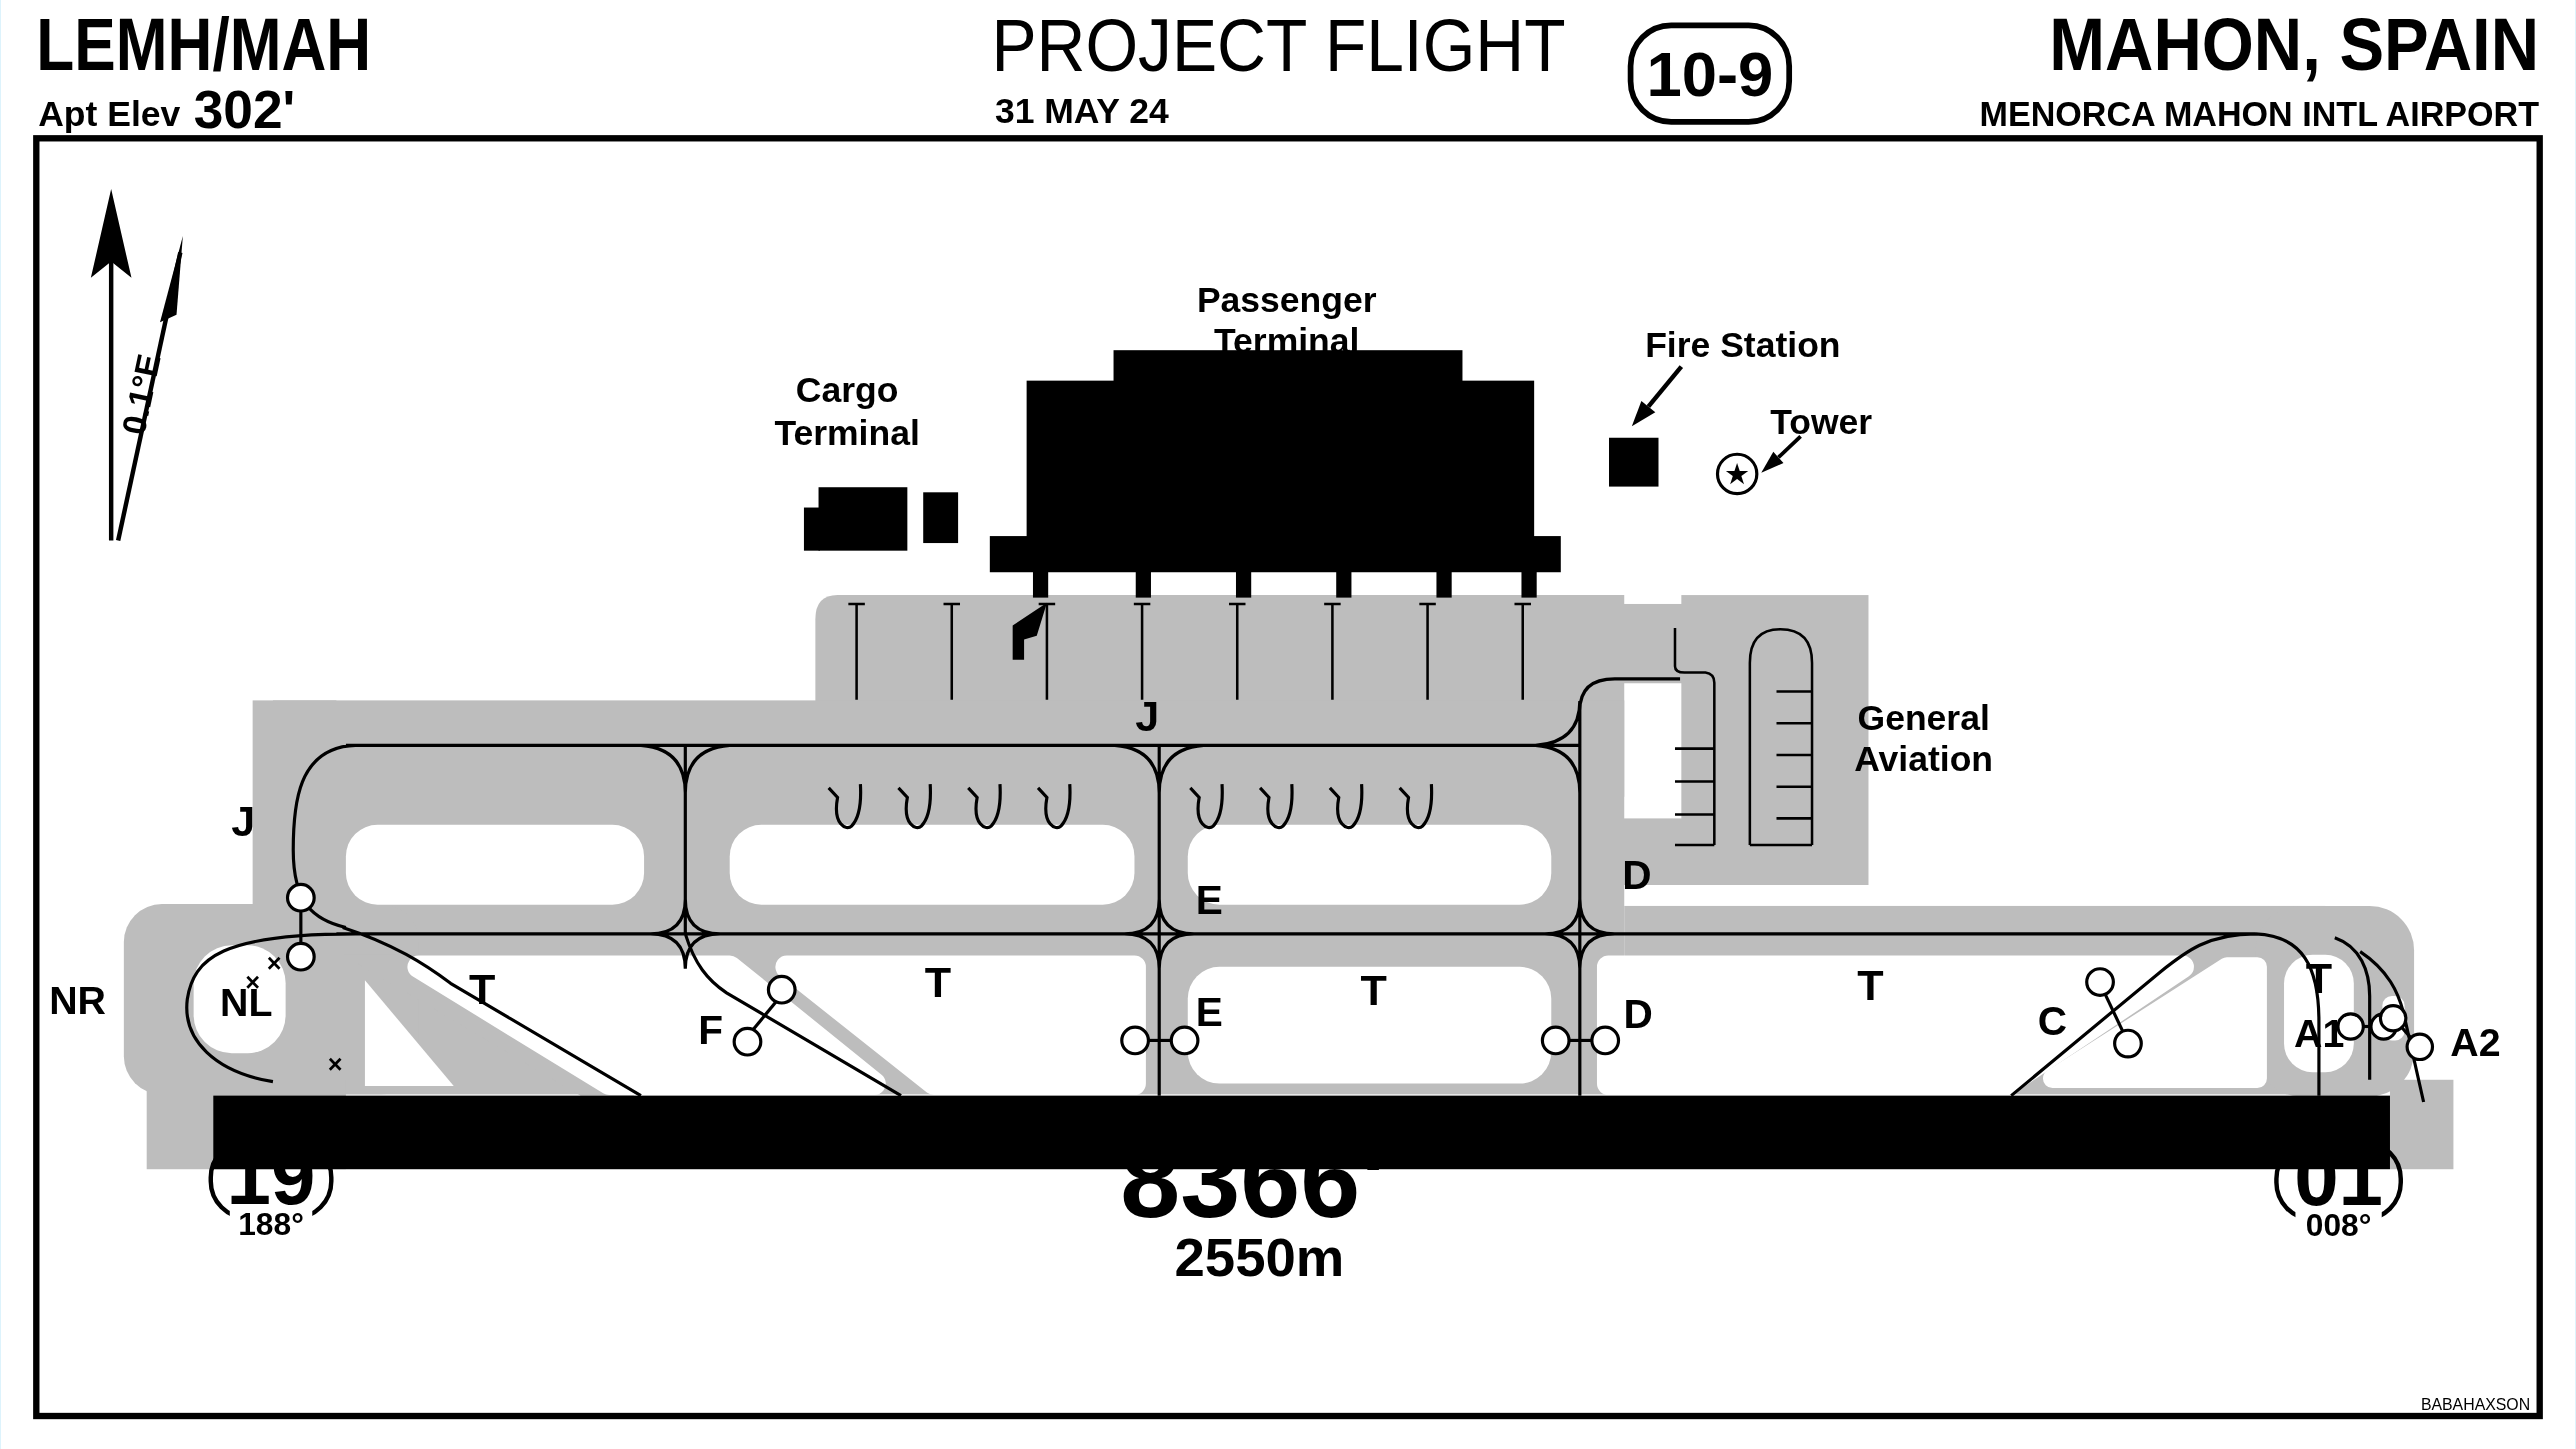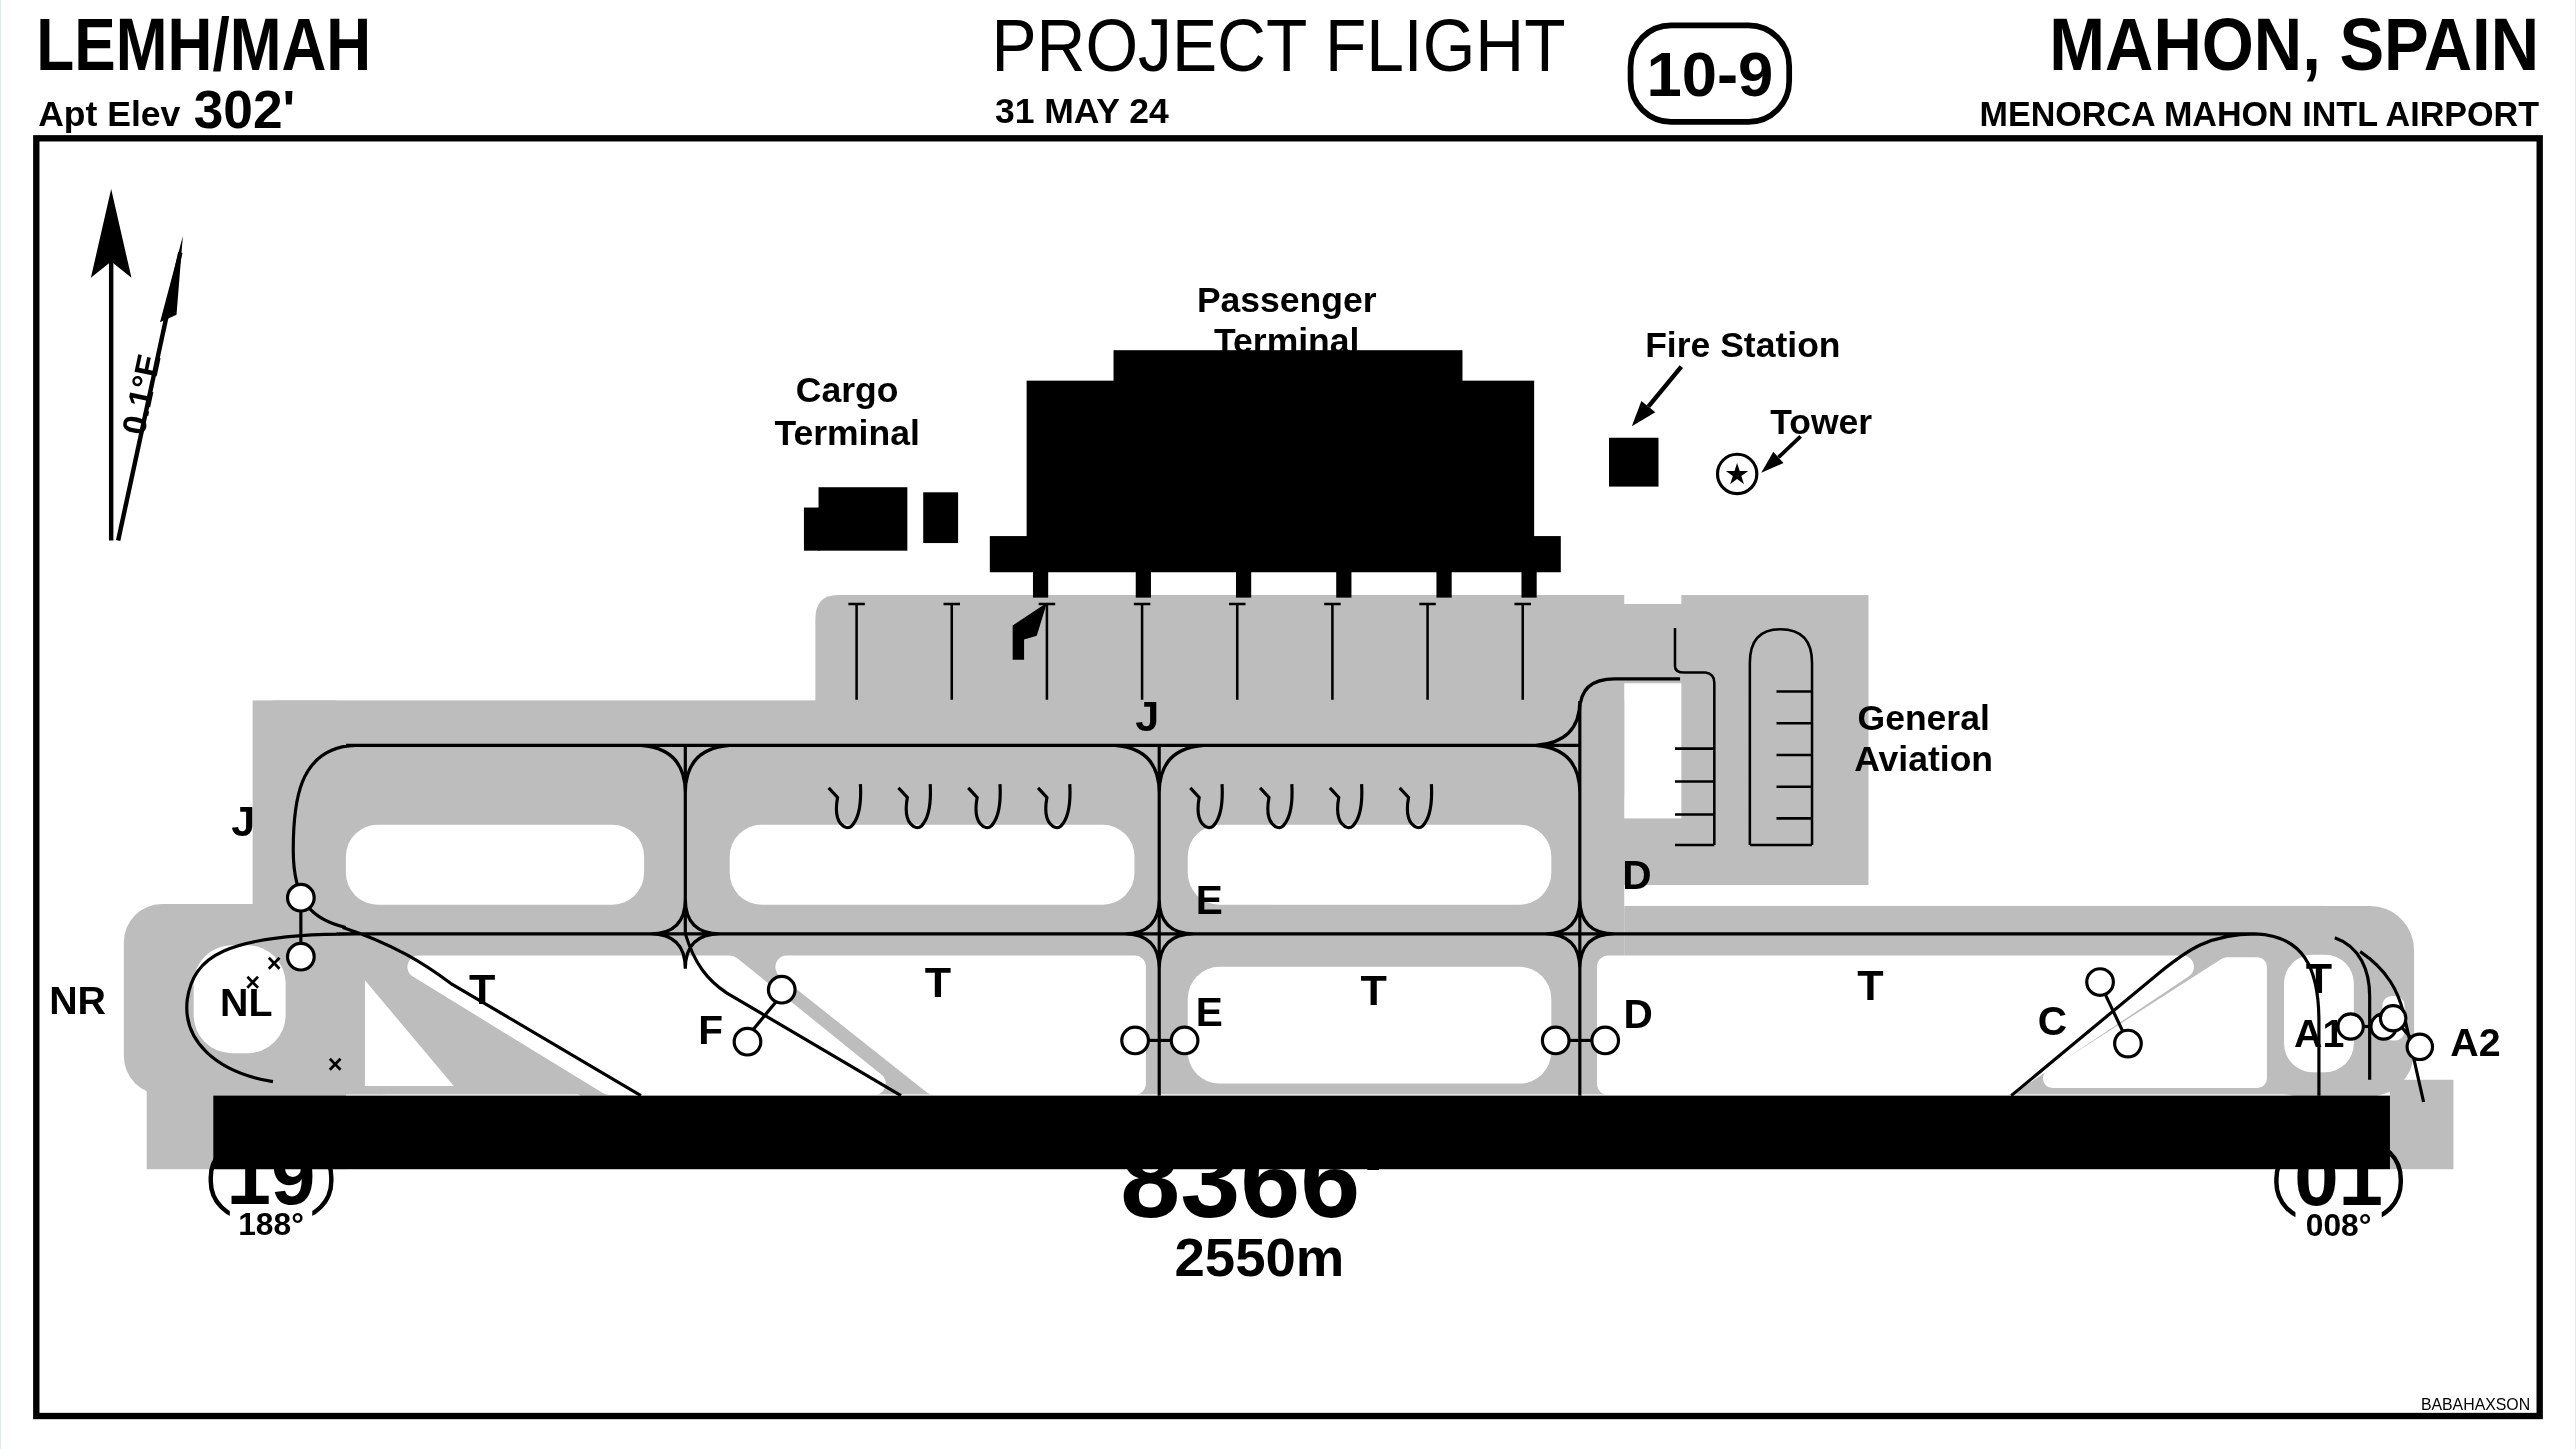--- a/index.html
+++ b/index.html
@@ -1,16 +1,16 @@
 <!DOCTYPE html>
 <html style="font-size:10px"><head>
 <meta charset="utf-8">
 <style>
   html,body{margin:0;padding:0;background:#ffffff;}
-  #page{width:2576px;height:1449px;position:relative;background:#0f766e;}
+  #page{width:2576px;height:1449px;position:relative;background:#0ea5e9;}
   svg{display:block;}
   text{font-family:"Liberation Sans", sans-serif;fill:#000;}
   .b{font-weight:bold;}
   .n{font-weight:normal;}
 </style>
 </head>
 <body>
 
 <div id="page">
 <svg viewBox="0 0 4060 2284" width="2576" height="1449">

